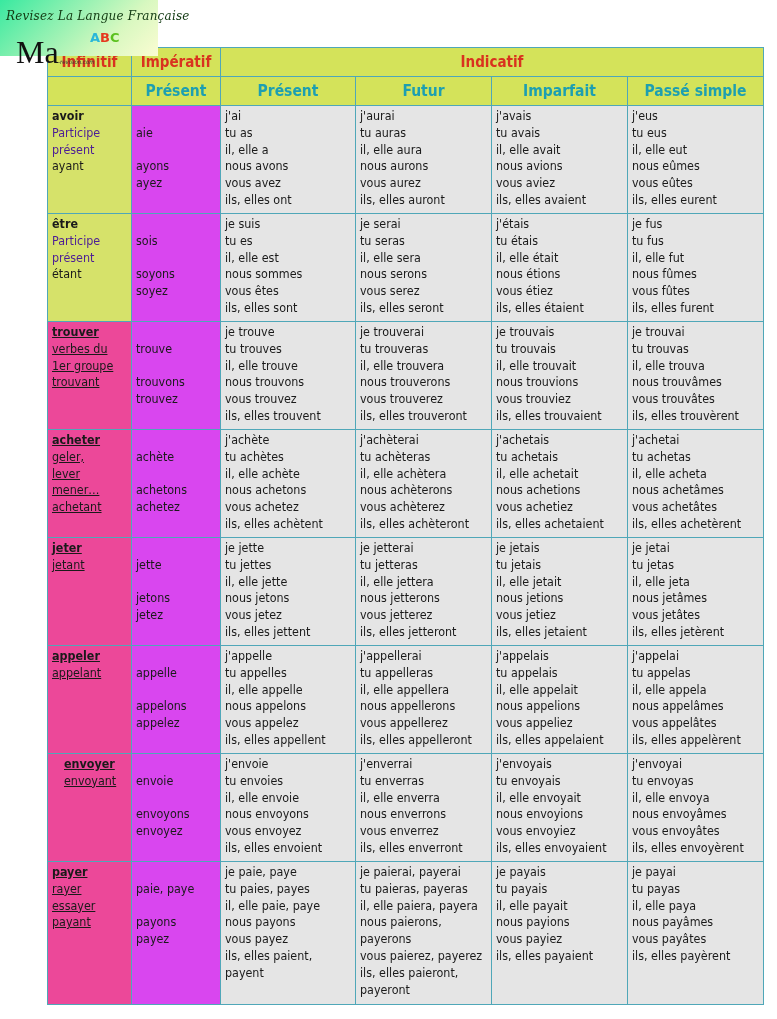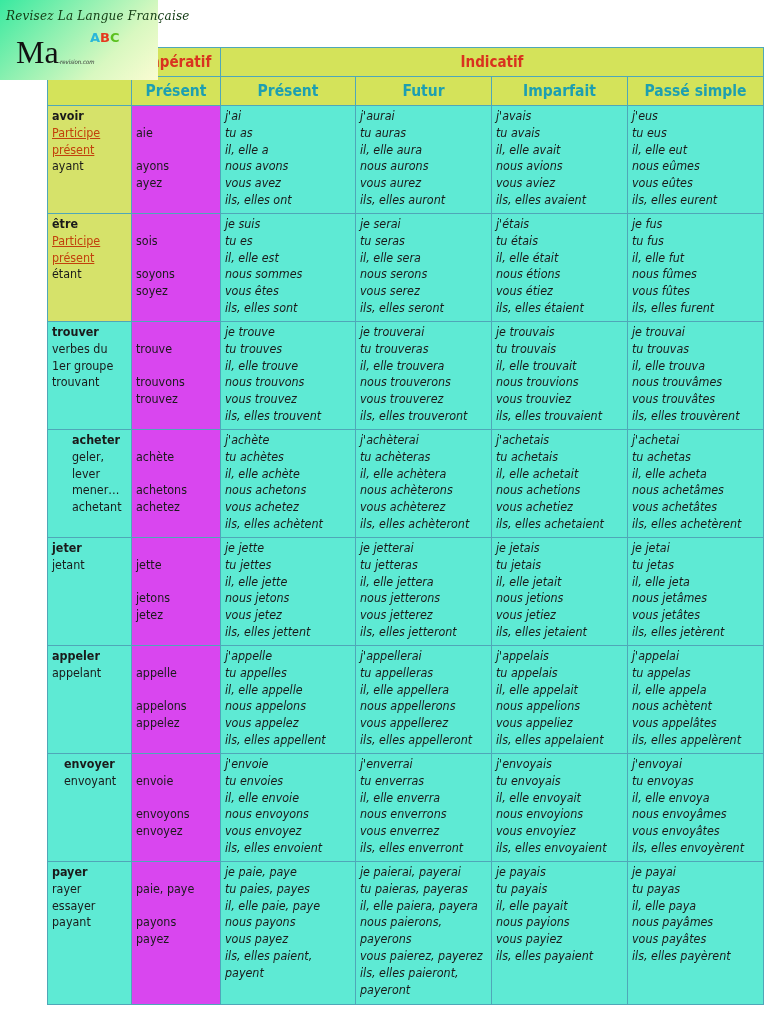--- a/index.html
+++ b/index.html
@@ -19,33 +19,33 @@
     background: #d4e35a; color: #d9321f; font-weight: bold; font-size: 15px;
     height: 28px; text-align: center; vertical-align: middle !important;
   }
   .hdr-tense {
     background: #d4e35a; color: #1d9fb1; font-weight: bold; font-size: 15.5px;
     height: 28px; text-align: center; vertical-align: middle !important;
   }
   .hdr-corner { background: #d4e35a; color: #d9321f; font-weight: bold; font-size: 15px; text-align:center; vertical-align: middle !important; }
   .inf { padding: 2px 4px 2px 4px !important; }
   .inf.green { background: #d6e26a; }
-  .inf.yellow { background: #5eead4; }
+  .inf.yellow { background: #ec4899; text-decoration: underline; }
   .inf .verb { font-weight: bold; display: block; }
   .inf .line { display: block; }
-  .inf .teal { color: #c2410c; text-decoration: underline; }
-  .cell { padding: 2px 3px 2px 4px !important; background: #5eead4; font-style: italic; }
+  .inf .teal { color: #4c1d95; }
+  .cell { padding: 2px 3px 2px 4px !important; background: #e5e5e5; }
   .cell .line, .imp .line { display: block; white-space: nowrap; }
   .imp { padding: 2px 3px 2px 4px !important; background: #d946ef; }
   .row { height: 108px; }
   .row.tall { height: 143px; }
   .inner { position: relative; height: 100%; display: flex; flex-direction: column; }
   .inf .inner { justify-content: flex-start; }
   .logo {
-    position: absolute; left: 0; top: 0; width: 158px; height: 80px;
+    position: absolute; left: 0; top: 0; width: 158px; height: 56px;
     background: linear-gradient(135deg, #39e9a0 0%, #8af0b0 35%, #d8f8c0 70%, #fbfcd2 100%);
   }
   .logo .tagline {
     position: absolute; left: 6px; top: 9px; font-size: 12px; font-style: italic;
     font-family: "DejaVu Serif", serif; color: #123a12; letter-spacing: 0.2px; white-space: nowrap;
   }
   .logo .ma {
     position: absolute; left: 16px; top: 34px; font-size: 32px; font-family: "Liberation Serif", serif; color: #111;
   }
   .logo .site { position: absolute; left: 58px; top: 58px; font-size: 6px; color: #333; font-style: italic; white-space: nowrap;}
@@ -241,21 +241,21 @@
           <span class="line">je trouvai</span>
           <span class="line">tu trouvas</span>
           <span class="line">il, elle trouva</span>
           <span class="line">nous trouvâmes</span>
           <span class="line">vous trouvâtes</span>
           <span class="line">ils, elles trouvèrent</span>
         </td>
       </tr>
       <tr class="row">
         <td class="inf yellow">
-          <div class="inner" style="min-height: 103px; margin-left: 20px;">
+          <div class="inner" style="min-height: 103px;">
             <div>
               <span class="verb">acheter</span>
               <span class="line">geler,</span>
               <span class="line">lever</span>
               <span class="line">mener…</span>
             </div>
             <div>
               <span class="line">achetant</span>
             </div>
           </div>
@@ -393,21 +393,21 @@
           <span class="line">tu appelais</span>
           <span class="line">il, elle appelait</span>
           <span class="line">nous appelions</span>
           <span class="line">vous appeliez</span>
           <span class="line">ils, elles appelaient</span>
         </td>
         <td class="cell">
           <span class="line">j'appelai</span>
           <span class="line">tu appelas</span>
           <span class="line">il, elle appela</span>
-          <span class="line">nous achètent</span>
+          <span class="line">nous appelâmes</span>
           <span class="line">vous appelâtes</span>
           <span class="line">ils, elles appelèrent</span>
         </td>
       </tr>
       <tr class="row">
         <td class="inf yellow">
           <div class="inner" style="min-height: 103px; margin-left: 12px;">
             <div>
               <span class="verb">envoyer</span>
             </div>

